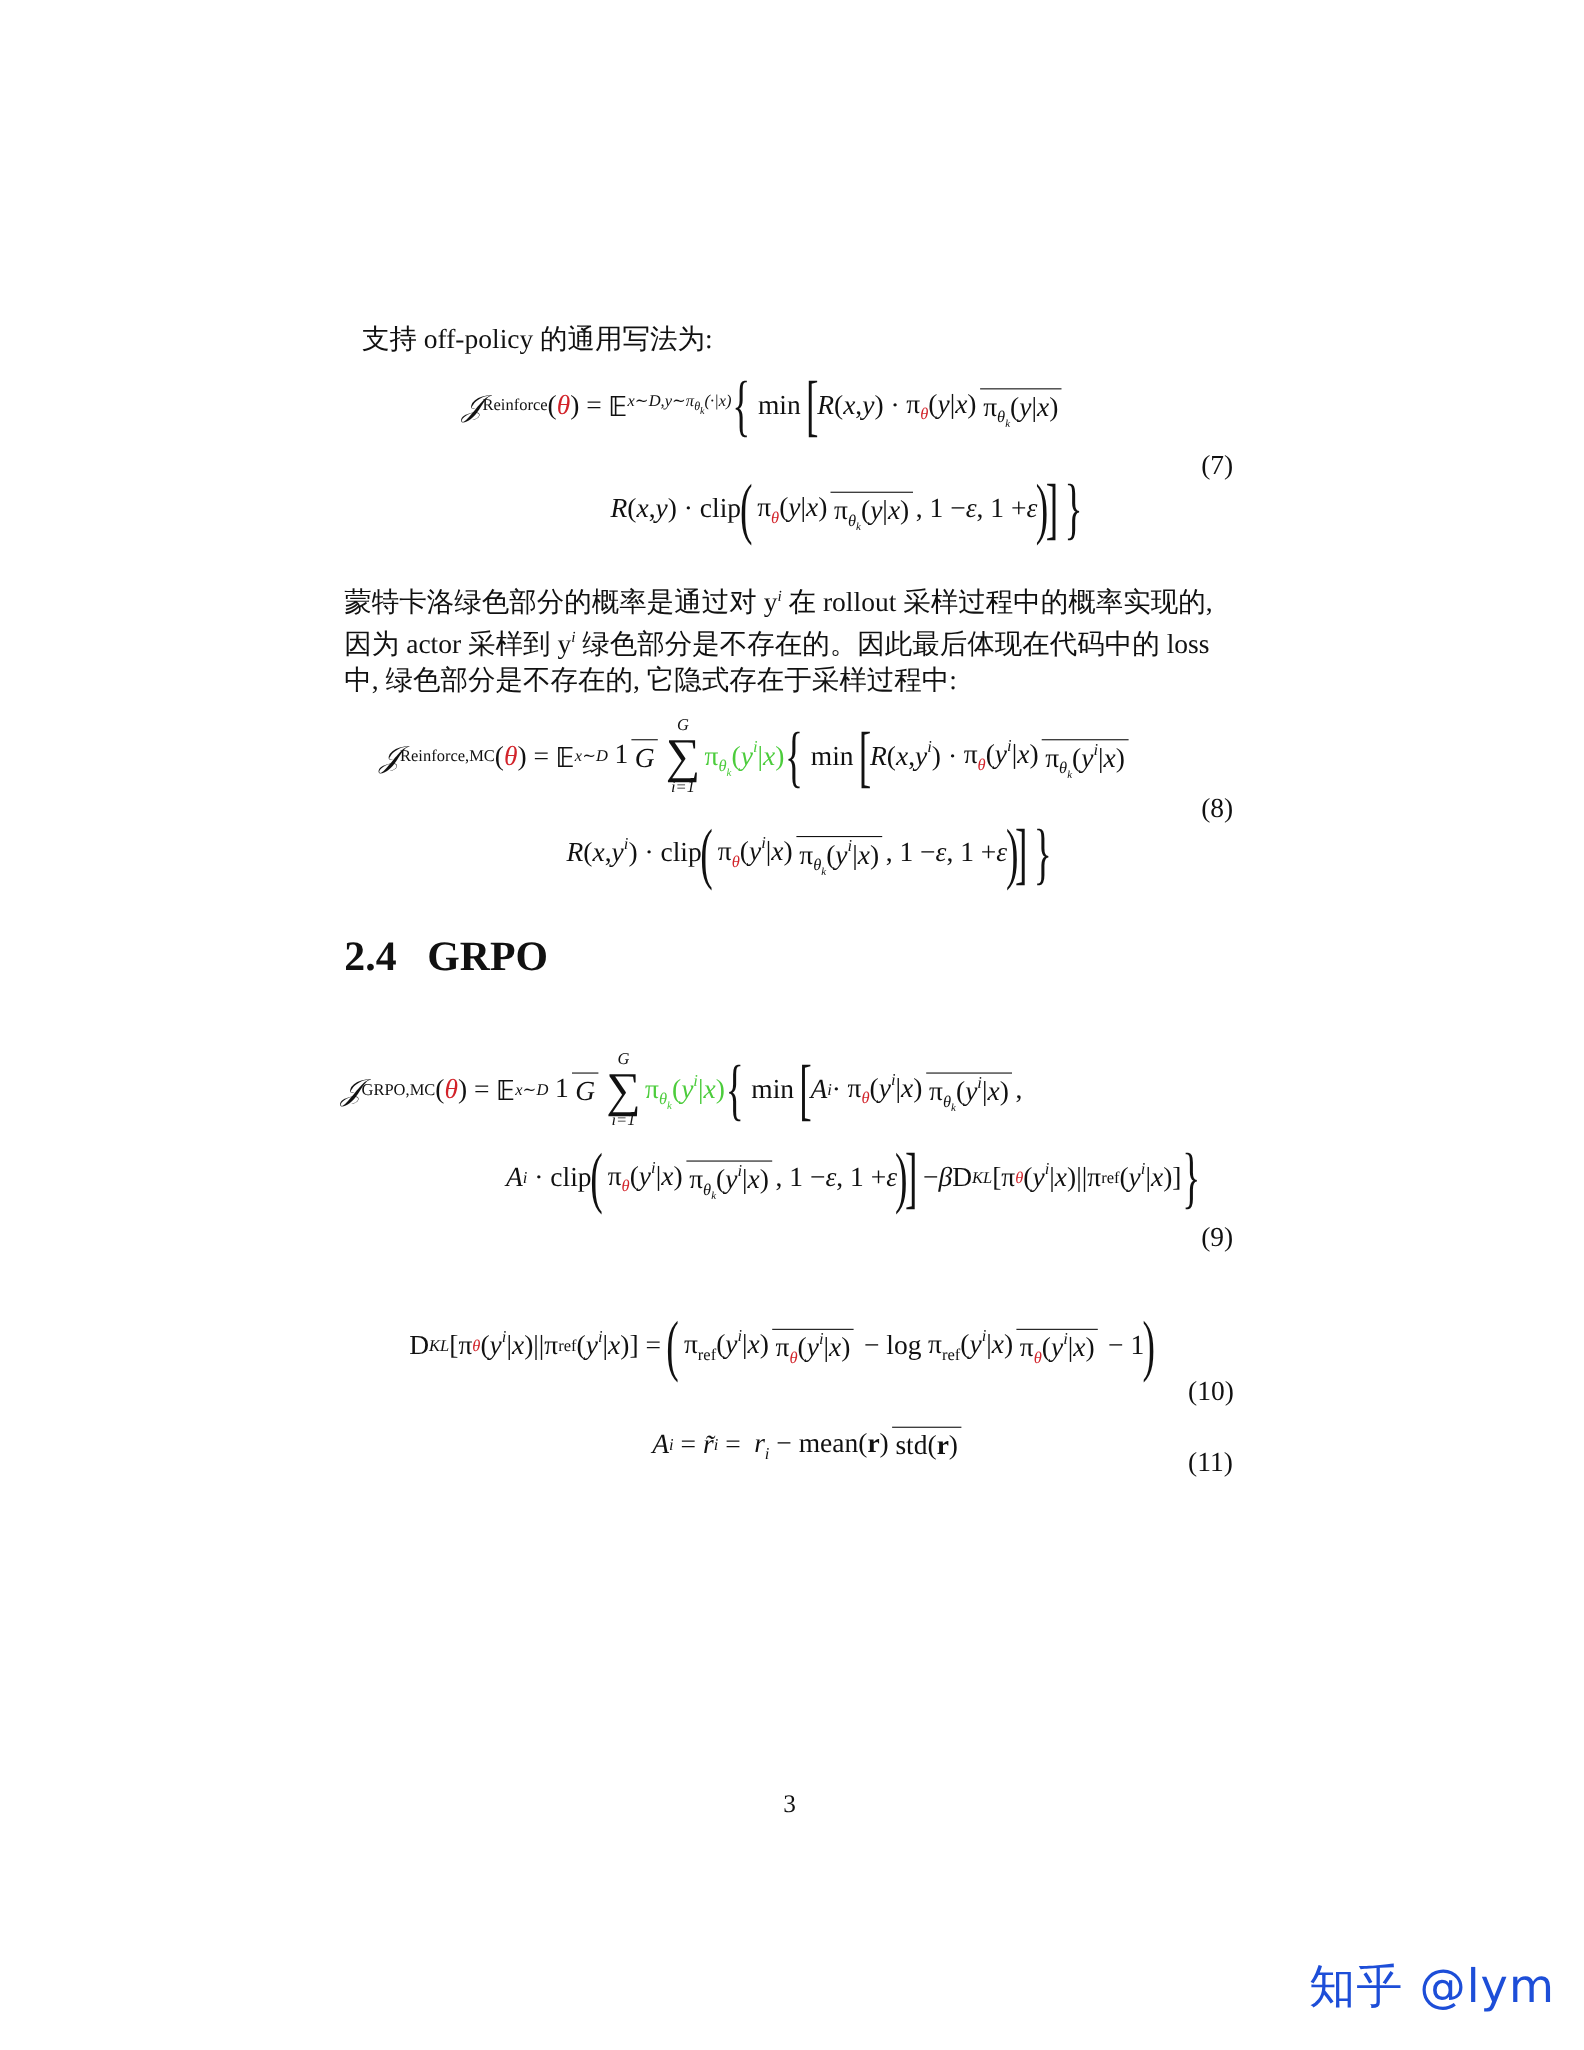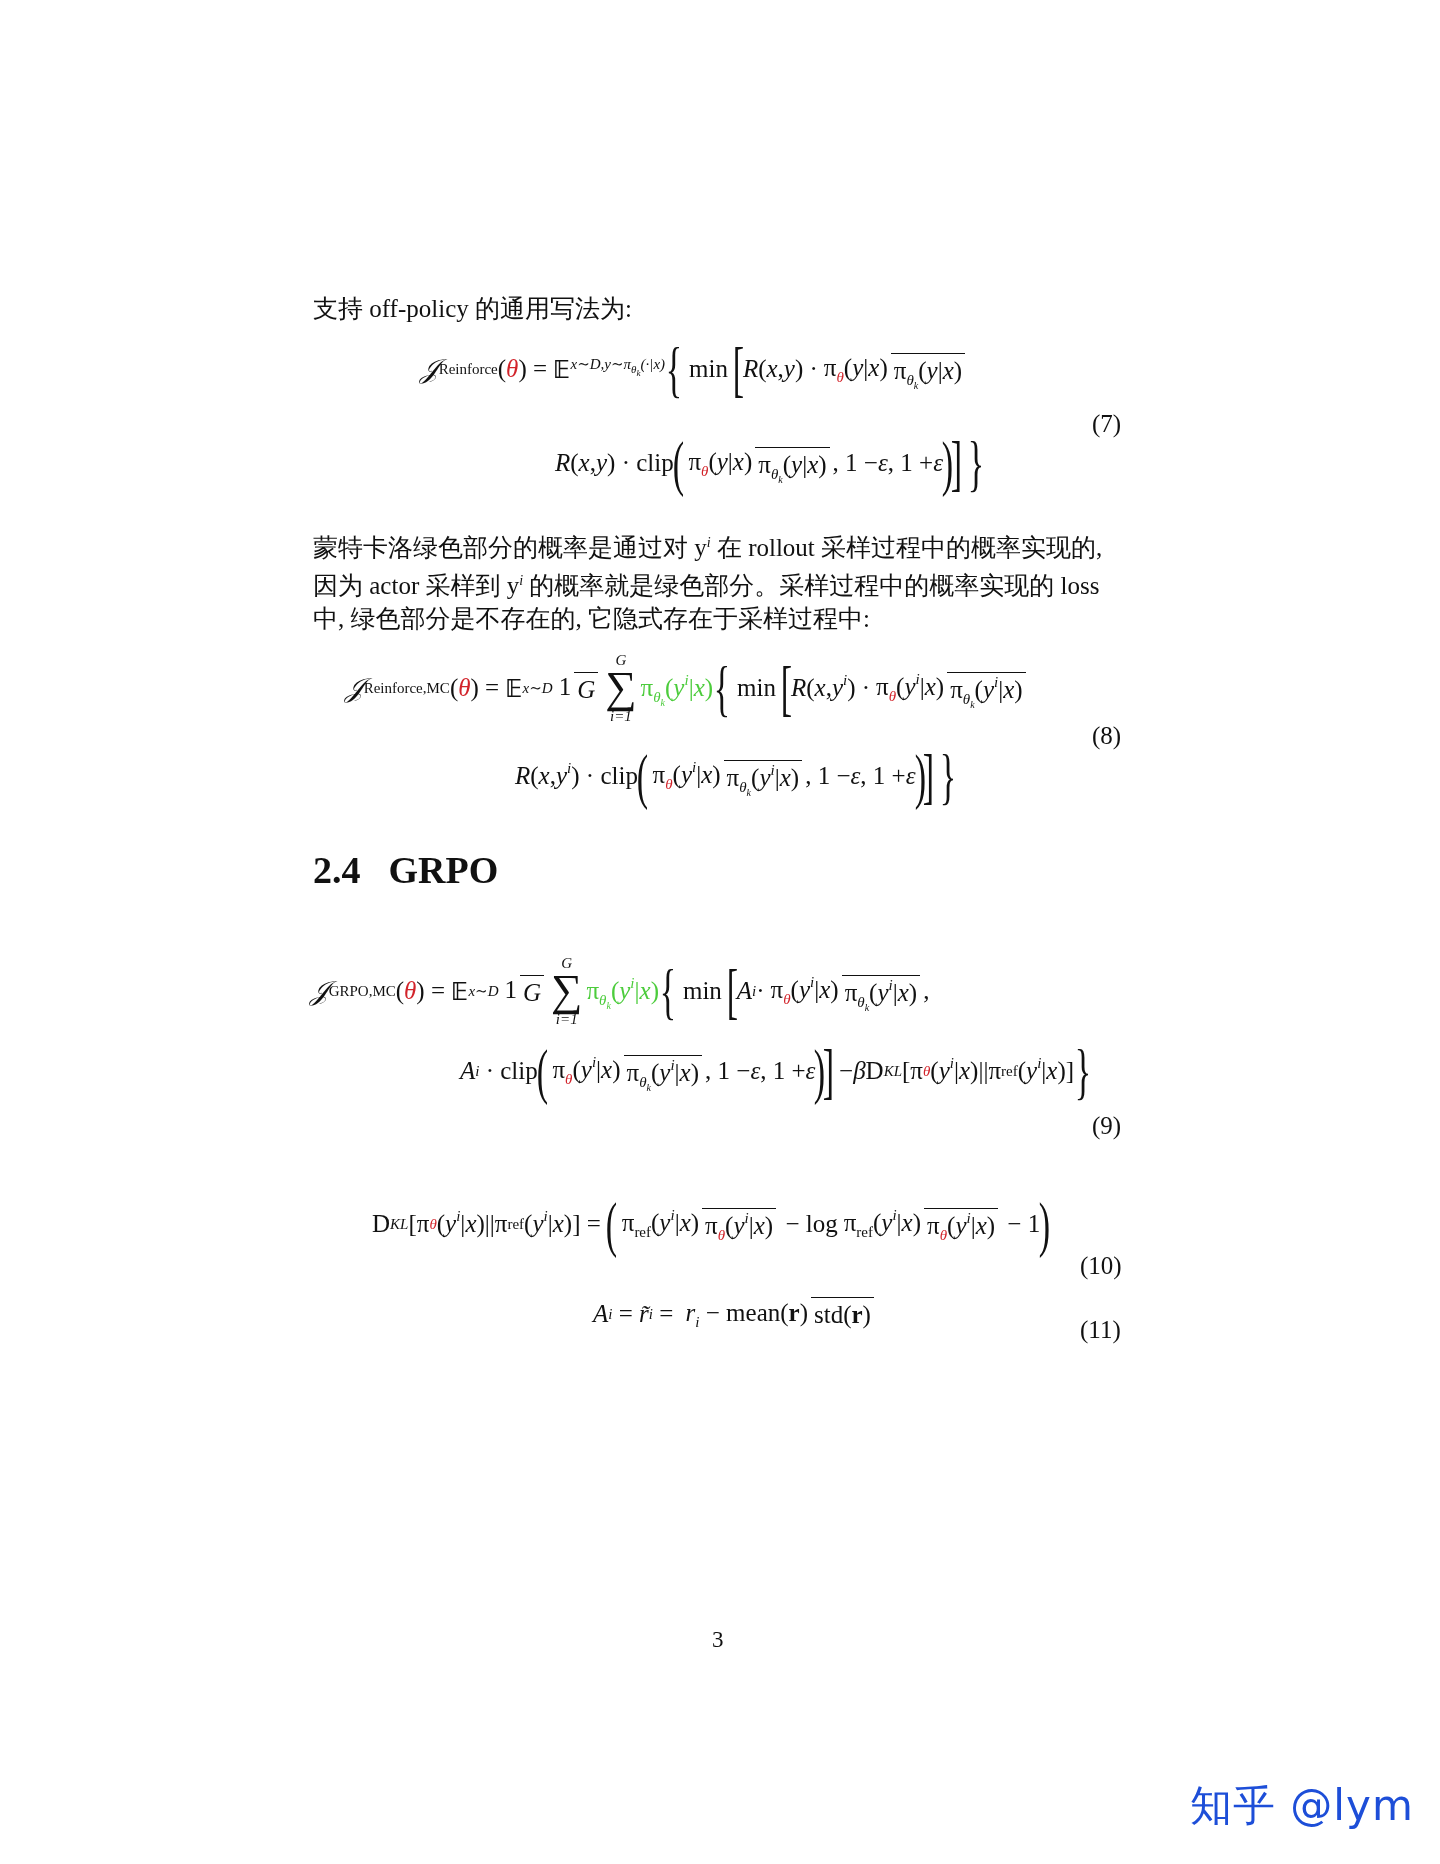--- a/index.html
+++ b/index.html
@@ -26,21 +26,21 @@
   .eqno { position: absolute; font-size: 25px; }
   .heading { font-weight: bold; font-size: 38px; }
   .watermark { color: #1d4ed8; font-family: "DejaVu Sans", sans-serif; font-size: 42px; letter-spacing: 1px; }
   .page-number { font-size: 23px; }
   .sp { display: inline-block; width: 8px; }
   .cal { font-style: italic; font-family: "DejaVu Serif", serif; font-size: 27px; }
 </style>
 </head>
 <body>
 
-<div class="abs para" style="left:313px; top:290px;">支持 off-policy 的通用写法为:</div>
+<div class="abs para" style="left:329px; top:290px;">支持 off-policy 的通用写法为:</div>
 
 <div class="abs" style="left:420px; top:338px;">
   <div class="math">
     <span class="cal">𝒥</span><span class="sub">Reinforce</span><span>(</span><span class="it red">θ</span><span>)</span>
     <span>&nbsp;=&nbsp;</span><span class="bb">𝔼</span><span class="sub it">x∼D,y∼π<span class="sub2">θ<sub>k</sub></span>(·|x)</span>
     <span class="big">{</span>&nbsp;<span>min</span>&nbsp;<span class="big">[</span>
     <span class="it">R</span>(<span class="it">x</span>, <span class="it">y</span>) ·
     <span class="frac">
         <span class="num">π<span class="sub red it">θ</span>(<span class="it">y</span>|<span class="it">x</span>)</span>
         <span class="den">π<span class="sub it">θ<sub style="font-size:10px">k</sub></span>(<span class="it">y</span>|<span class="it">x</span>)</span>
@@ -57,21 +57,21 @@
       </span>, 1 − <span class="it">ε</span>, 1 + <span class="it">ε</span>
     <span class="big">)</span><span class="big">]</span>&nbsp;<span class="big">}</span>
   </div>
 </div>
 <div class="eqno" style="left:1092px; top:410px;">(7)</div>
 
 <div class="abs para" style="left:313px; top:524px;">
   <span>蒙特卡洛绿色部分的概率是通过对 y</span><sup style="font-size:14px; font-style:italic;">i</sup><span> 在 rollout 采样过程中的概率实现的,</span>
 </div>
 <div class="abs para" style="left:313px; top:562px;">
-  <span>因为 actor 采样到 y</span><sup style="font-size:14px; font-style:italic;">i</sup><span> 的概率就是绿色部分。采样过程中的概率实现的 loss</span>
+  <span>因为 actor 采样到 y</span><sup style="font-size:14px; font-style:italic;">i</sup><span> 绿色部分是不存在的。因此最后体现在代码中的 loss</span>
 </div>
 <div class="abs para" style="left:313px; top:600px;">中, 绿色部分是不存在的, 它隐式存在于采样过程中:</div>
 
 <div class="abs" style="left:345px; top:652px;">
   <div class="math">
     <span class="cal">𝒥</span><span class="sub">Reinforce,MC</span><span>(</span><span class="it red">θ</span><span>)</span>
     <span>&nbsp;=&nbsp;</span><span class="bb">𝔼</span><span class="sub it">x∼D</span>
     <span class="frac">
         <span class="num">1</span>
         <span class="den it">G</span>

